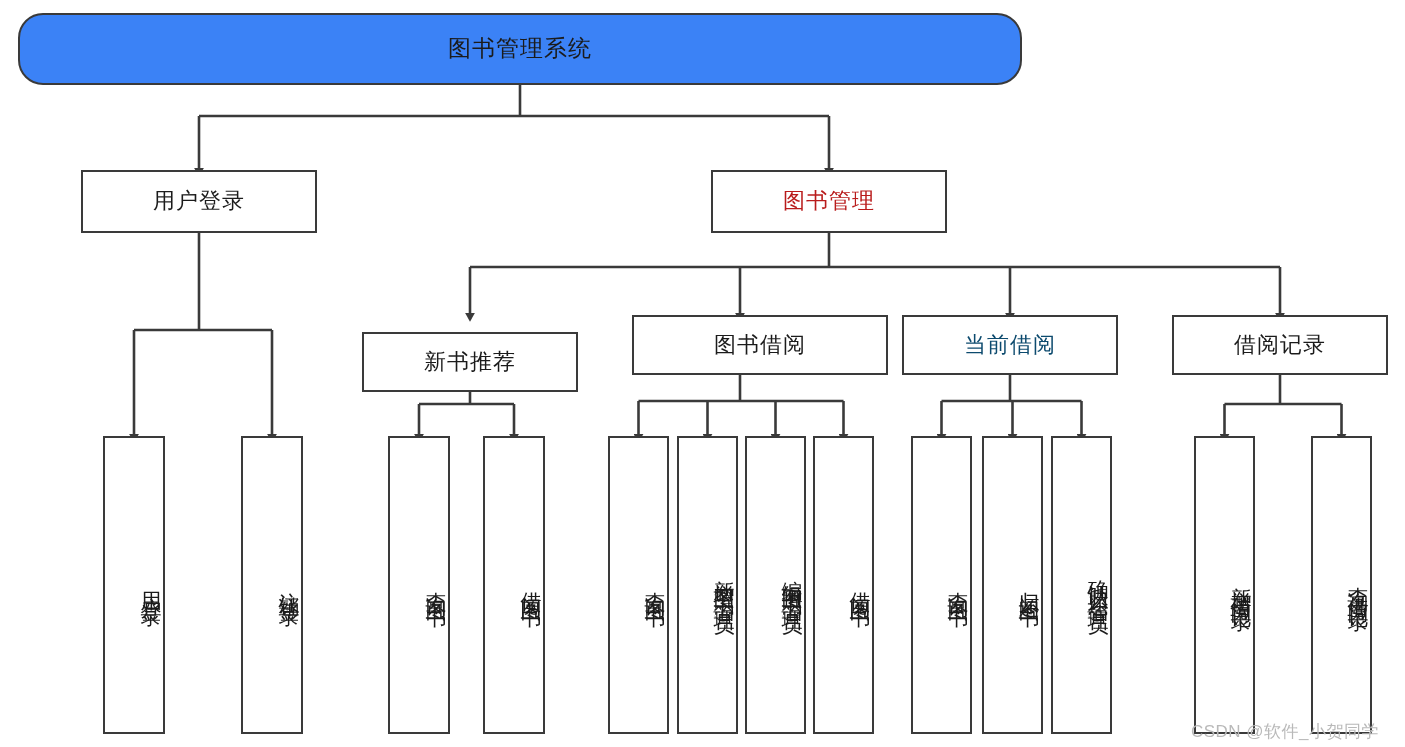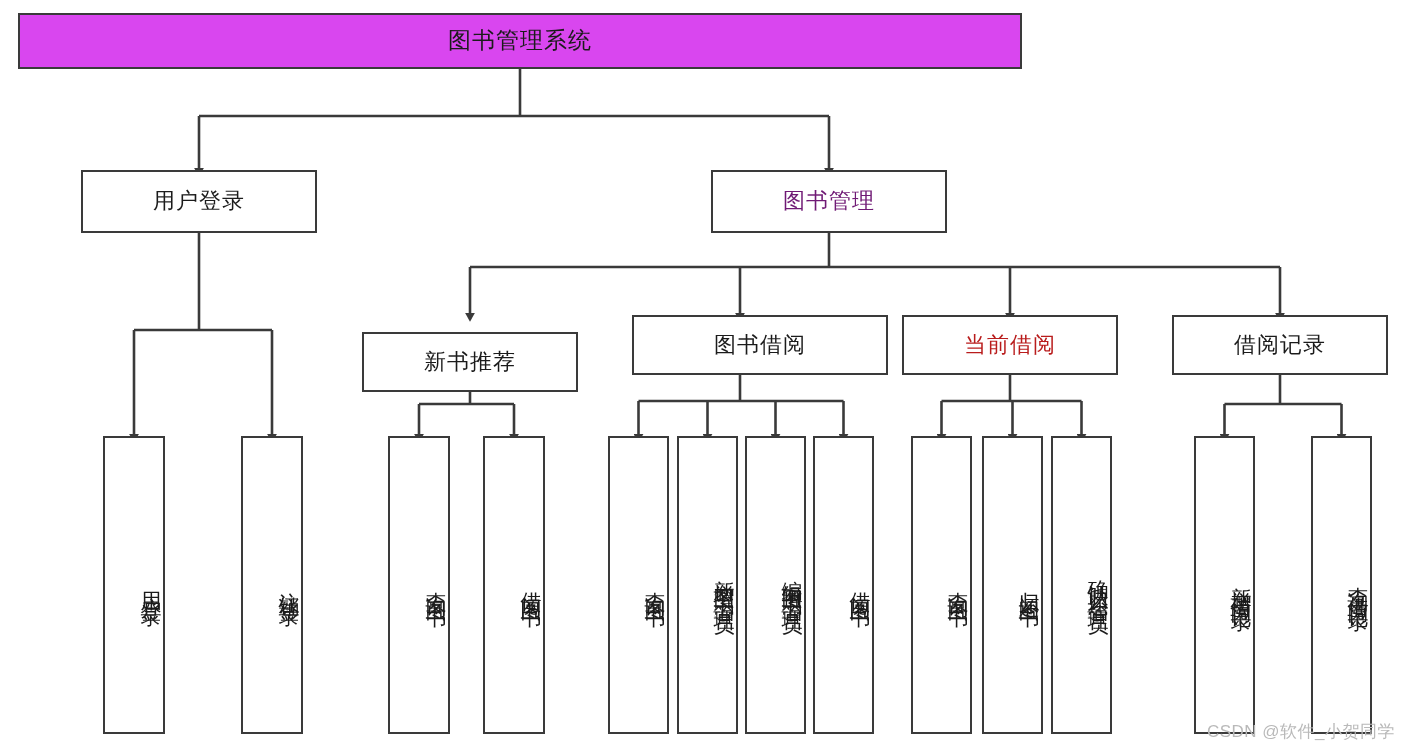--- a/index.html
+++ b/index.html
@@ -52,21 +52,21 @@
     padding-bottom: 6px;
     align-items: flex-start;
     justify-content: center;
   }
   .node-label {
     display: block;
     white-space: nowrap;
   }
   #watermark {
     position: absolute;
-    right: 10px;
+    right: 26px;
     bottom: 4px;
     font-size: 17px;
     color: #b9b9b9;
     letter-spacing: 0.5px;
     white-space: nowrap;
     pointer-events: none;
   }
 </style>
 </head>
 <body>
@@ -110,36 +110,36 @@
         <path d="M1012.5,401 L1012.5,435" stroke="#3a3a3a" stroke-width="2.6" fill="none" marker-end="url(#arrowhead)"></path>
         <path d="M1081.5,401 L1081.5,435" stroke="#3a3a3a" stroke-width="2.6" fill="none" marker-end="url(#arrowhead)"></path>
         <path d="M1280,375 L1280,404" stroke="#3a3a3a" stroke-width="2.6" fill="none"></path>
         <path d="M1224.5,404 L1341.5,404" stroke="#3a3a3a" stroke-width="2.6" fill="none"></path>
         <path d="M1224.5,404 L1224.5,435" stroke="#3a3a3a" stroke-width="2.6" fill="none" marker-end="url(#arrowhead)"></path>
         <path d="M1341.5,404 L1341.5,435" stroke="#3a3a3a" stroke-width="2.6" fill="none" marker-end="url(#arrowhead)"></path>
       </g>
   </svg>
 
   <div id="nodes-layer">
-      <div class="node-box horiz root" style="left: 18px; top: 13px; width: 1004px; height: 56px; border-color: rgb(58, 58, 58); background: #d946ef; color: rgb(27, 27, 27);">
+      <div class="node-box horiz root" style="left: 18px; top: 13px; width: 1004px; height: 72px; border-color: rgb(58, 58, 58); background: #3b82f6; color: rgb(27, 27, 27); border-radius: 25px;">
         <span class="node-label">图书管理系统</span>
       </div>
       <div class="node-box horiz" style="left: 81px; top: 170px; width: 236px; height: 63px; border-color: rgb(58, 58, 58); background: rgb(255, 255, 255); color: rgb(27, 27, 27);">
         <span class="node-label">用户登录</span>
       </div>
-      <div class="node-box horiz" style="left: 711px; top: 170px; width: 236px; height: 63px; border-color: rgb(58, 58, 58); background: rgb(255, 255, 255); color: #701a75;">
+      <div class="node-box horiz" style="left: 711px; top: 170px; width: 236px; height: 63px; border-color: rgb(58, 58, 58); background: rgb(255, 255, 255); color: #b91c1c;">
         <span class="node-label">图书管理</span>
       </div>
       <div class="node-box horiz" style="left: 362px; top: 315px; width: 216px; height: 60px; border-color: rgb(58, 58, 58); background: rgb(255, 255, 255); color: rgb(27, 27, 27); margin-top: 17px;">
         <span class="node-label">新书推荐</span>
       </div>
       <div class="node-box horiz" style="left: 632px; top: 315px; width: 256px; height: 60px; border-color: rgb(58, 58, 58); background: rgb(255, 255, 255); color: rgb(27, 27, 27);">
         <span class="node-label">图书借阅</span>
       </div>
-      <div class="node-box horiz" style="left: 902px; top: 315px; width: 216px; height: 60px; border-color: rgb(58, 58, 58); background: rgb(255, 255, 255); color: #b91c1c;">
+      <div class="node-box horiz" style="left: 902px; top: 315px; width: 216px; height: 60px; border-color: rgb(58, 58, 58); background: rgb(255, 255, 255); color: #0c4a6e;">
         <span class="node-label">当前借阅</span>
       </div>
       <div class="node-box horiz" style="left: 1172px; top: 315px; width: 216px; height: 60px; border-color: rgb(58, 58, 58); background: rgb(255, 255, 255); color: rgb(27, 27, 27);">
         <span class="node-label">借阅记录</span>
       </div>
       <div class="node-box vert" style="left: 103px; top: 436px; width: 62px; height: 298px; border-color: rgb(58, 58, 58); background: rgb(255, 255, 255); color: rgb(27, 27, 27);">
         <span class="node-label">用户登录</span>
       </div>
       <div class="node-box vert" style="left: 241px; top: 436px; width: 62px; height: 298px; border-color: rgb(58, 58, 58); background: rgb(255, 255, 255); color: rgb(27, 27, 27);">
         <span class="node-label">注销登录</span>

